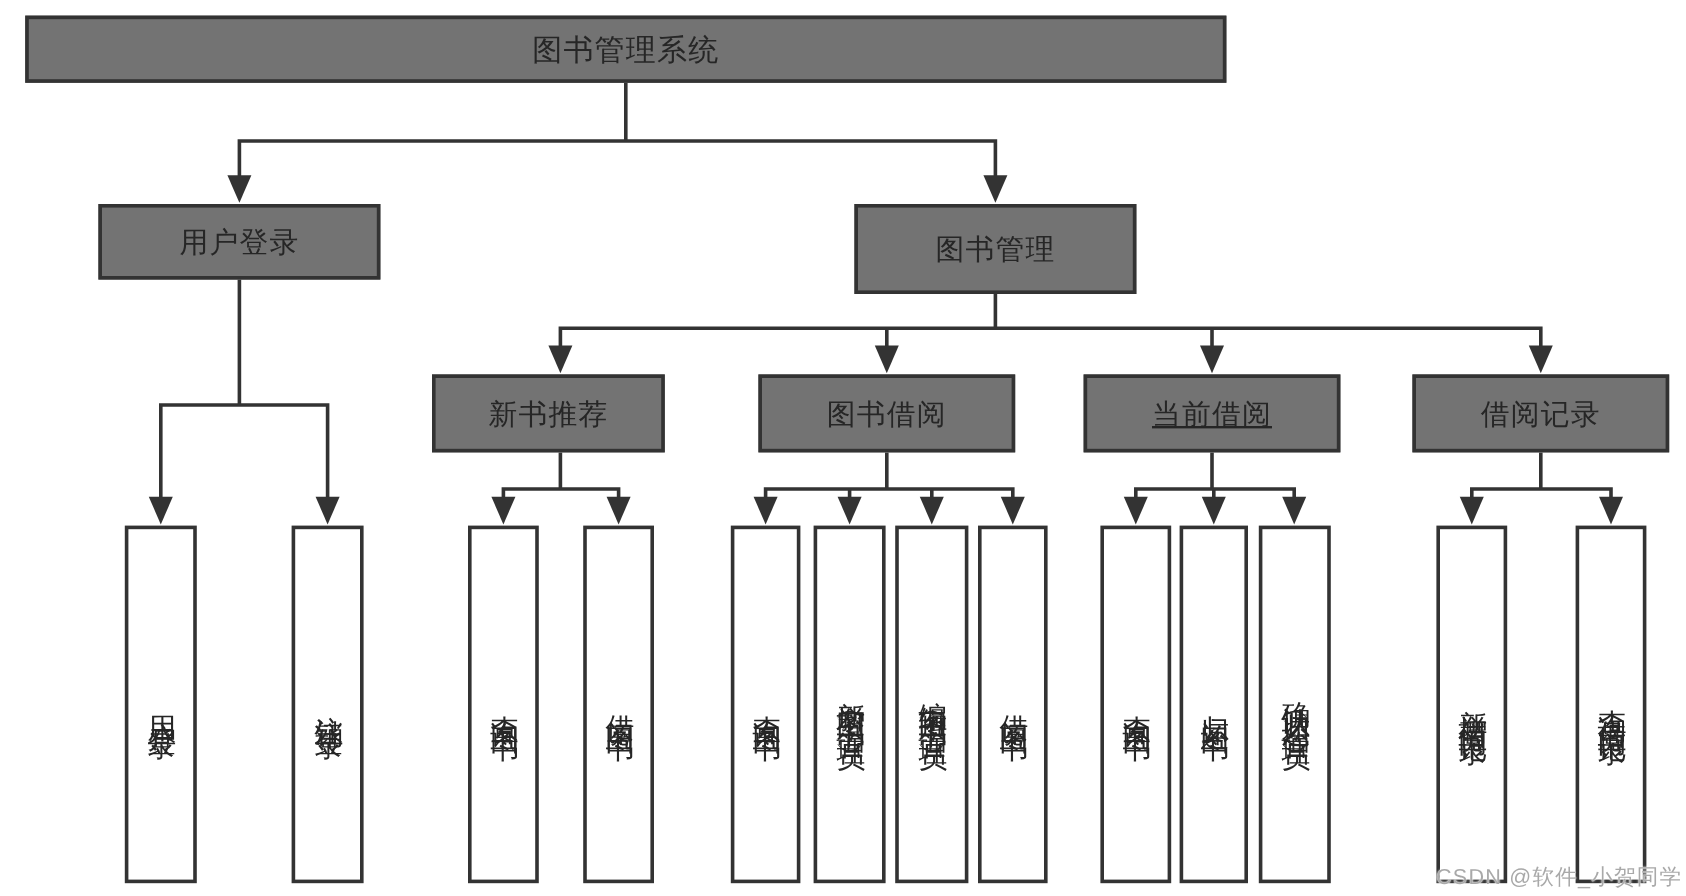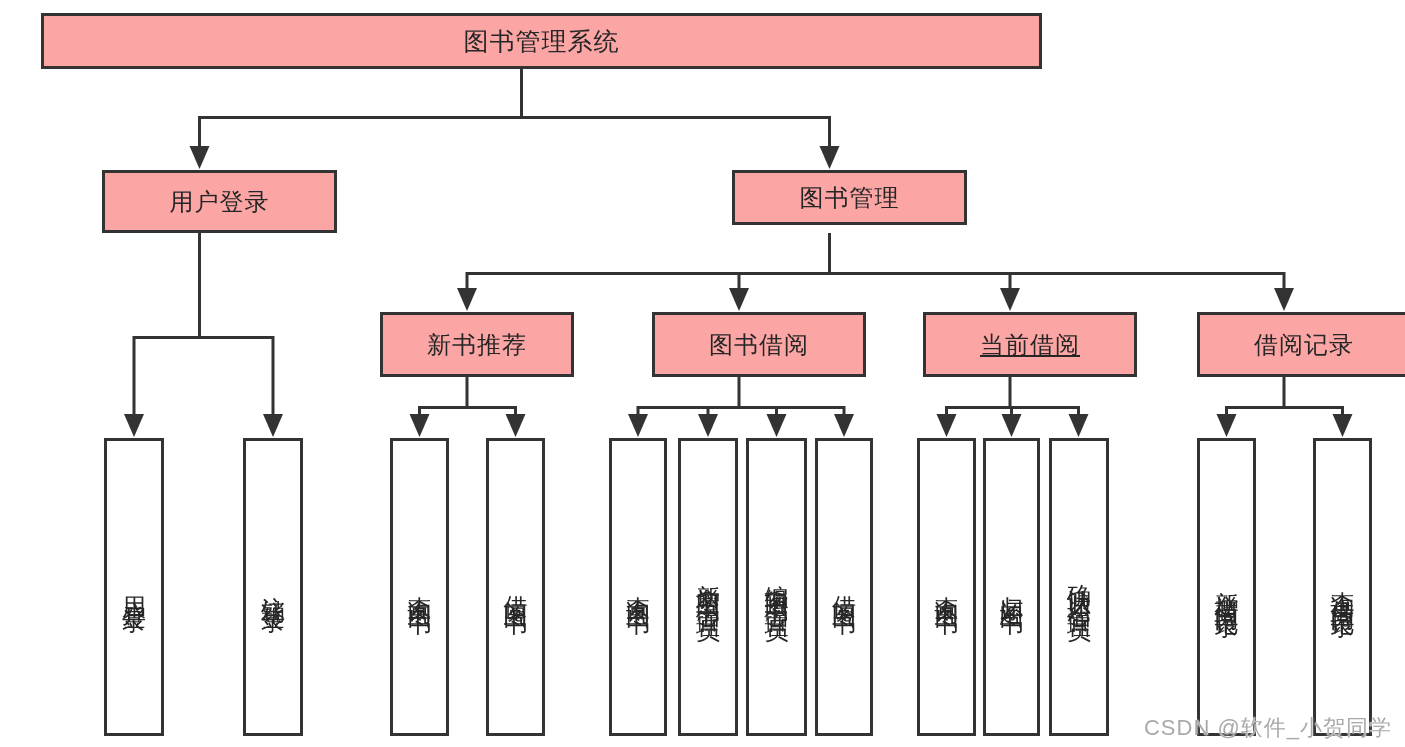--- a/index.html
+++ b/index.html
@@ -16,48 +16,47 @@
     font-family:"Liberation Sans", sans-serif;
     color:var(--text);
   }
   .wires{position:absolute;left:0;top:0;width:1405px;height:747px;}
   .wires path{stroke:var(--line);stroke-width:3;fill:none;}
   .wires polygon{fill:var(--line);}
   .node{
     position:absolute;
     box-sizing:border-box;
     border:3px solid var(--line);
-    background:#fca5a5;
+    background:#737373;
     display:flex;align-items:center;justify-content:center;
     text-align:center;
     font-size:24px;
     letter-spacing:1px;
-    margin-left:20px;
   }
   .node.root{font-size:25px;}
   .leaf{
     position:absolute;
     box-sizing:border-box;
     border:3px solid var(--line);
     background:#ffffff;
     top:438px;height:298px;
     display:flex;align-items:center;justify-content:center;
   }
   .leaf .vtext{
     writing-mode:vertical-rl;
     text-orientation:mixed;
     font-size:24px;
     letter-spacing:5px;
     line-height:1;
     white-space:nowrap;
   }
   .watermark{
     position:absolute;
-    right:13px;bottom:4px;
-    font-size:22px;
+    right:3px;bottom:4px;
+    font-size:18px;
     color:var(--wm);
     text-shadow:0 0 2px #ffffff, 0 0 1px #ffffff;
     letter-spacing:1px;
   }
 </style>
 </head>
 <body>
 
 <div class="canvas">
 
@@ -111,21 +110,21 @@
     </g>
   </svg>
 
   <div class="node root" style="left:21px;top:13px;width:1001px;height:56px;">
     <span>图书管理系统</span>
   </div>
 
   <div class="node" style="left:82px;top:170px;width:235px;height:63px;">
     <span>用户登录</span>
   </div>
-  <div class="node" style="left:712px;top:170px;width:235px;height:55px;">
+  <div class="node" style="left:712px;top:170px;width:235px;height:75px;">
     <span>图书管理</span>
   </div>
 
   <div class="node" style="left:360px;top:312px;width:194px;height:65px;">
     <span>新书推荐</span>
   </div>
   <div class="node" style="left:632px;top:312px;width:214px;height:65px;">
     <span>图书借阅</span>
   </div>
   <div class="node" style="left:903px;top:312px;width:214px;height:65px;text-decoration:underline;">

